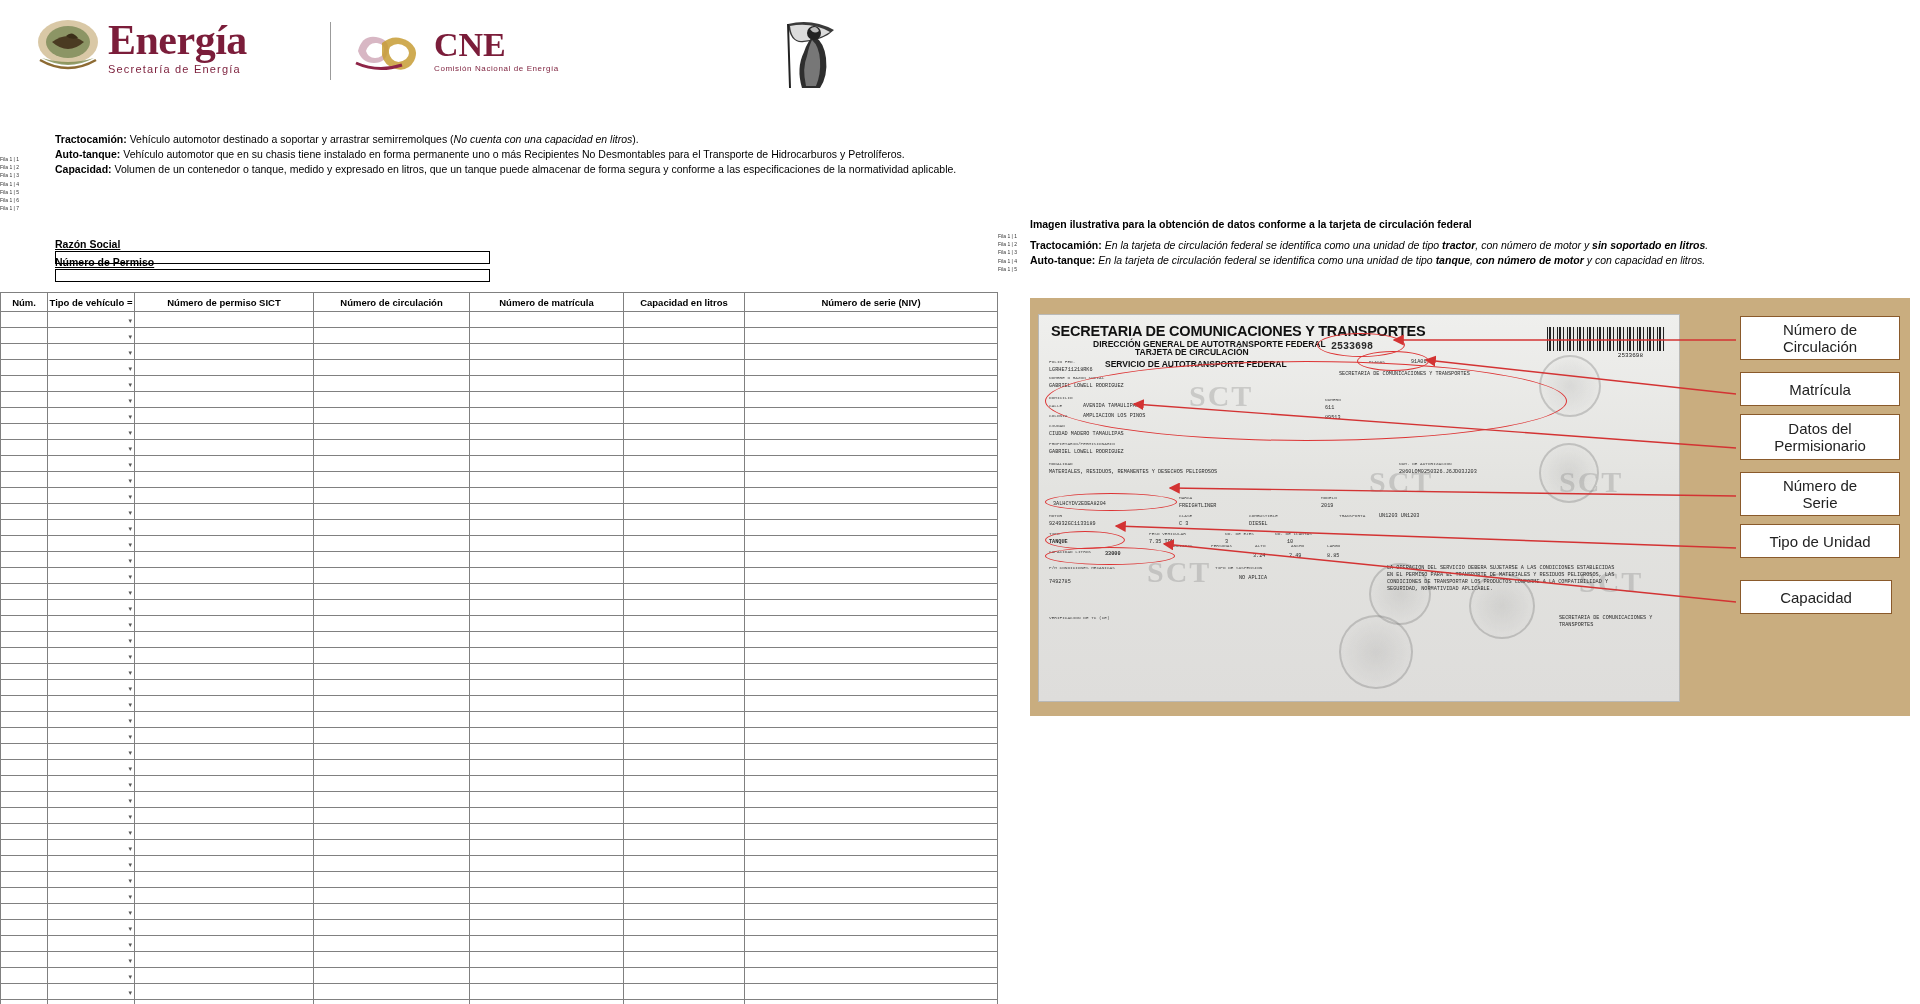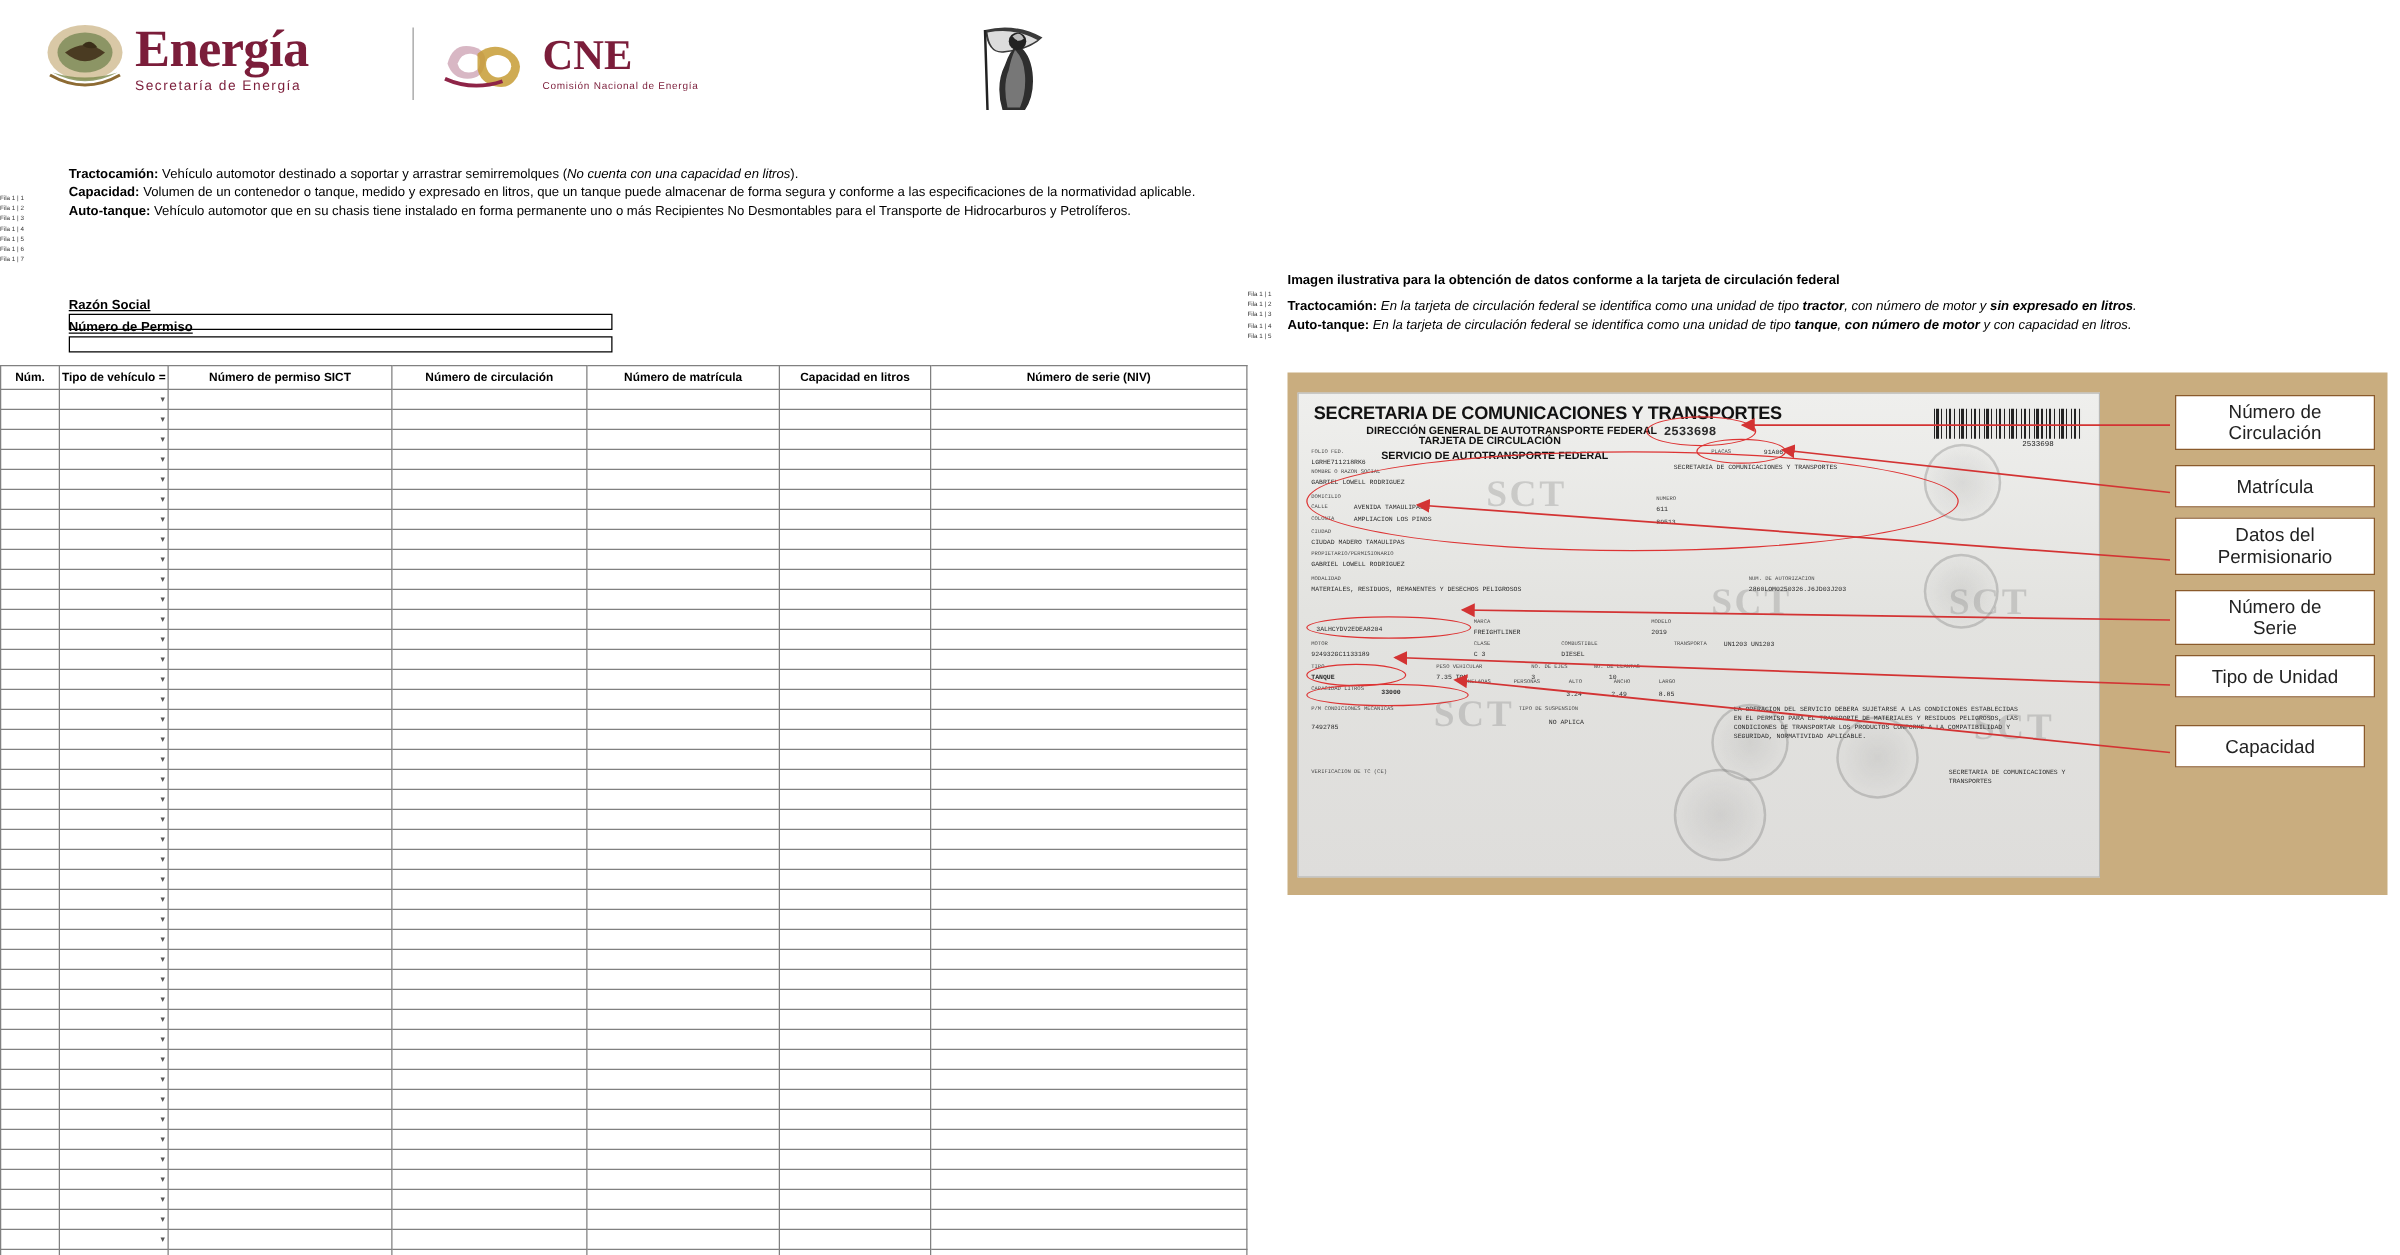--- a/index.html
+++ b/index.html
@@ -373,24 +373,24 @@
   <div>Fila 1 | 4</div>
   <div>Fila 1 | 5</div>
 </div>
 
 <div class="definitions">
 
   <div class="def-line">
     <b>Tractocamión:</b><span> Vehículo automotor destinado a soportar y arrastrar semirremolques (</span><i>No cuenta con una capacidad en litros</i><span>).</span>
   </div>
   <div class="def-line">
-    <b>Capacidad:</b><span> Volumen de un contenedor o tanque, medido y expresado en litros, que un tanque puede almacenar de forma segura y conforme a las especificaciones de la normatividad aplicable.</span>
+    <b>Auto-tanque:</b><span> Vehículo automotor que en su chasis tiene instalado en forma permanente uno o más Recipientes No Desmontables para el Transporte de Hidrocarburos y Petrolíferos.</span>
   </div>
   <div class="def-line">
-    <b>Auto-tanque:</b><span> Vehículo automotor que en su chasis tiene instalado en forma permanente uno o más Recipientes No Desmontables para el Transporte de Hidrocarburos y Petrolíferos.</span>
+    <b>Capacidad:</b><span> Volumen de un contenedor o tanque, medido y expresado en litros, que un tanque puede almacenar de forma segura y conforme a las especificaciones de la normatividad aplicable.</span>
   </div>
 </div>
 
 <div class="razon-wrap">
   <div class="field-label">Razón Social</div>
   <input class="field-input" type="text" value="" placeholder="" style="">
 </div>
 
 <div class="permiso-wrap">
   <div class="field-label">Número de Permiso</div>
@@ -894,21 +894,21 @@
           <td class="c-niv"></td>
         </tr>
       </tbody>
   </table>
 </div>
 
 <div class="right-title">Imagen ilustrativa para la obtención de datos conforme a la tarjeta de circulación federal</div>
 
 <div class="right-notes">
   <div>
-    <b>Tractocamión:</b><i> En la tarjeta de circulación federal se identifica como una unidad de tipo </i><i><b>tractor</b></i><i>, con número de motor y </i><i><b>sin expresado en litros</b></i><i>.</i>
+    <b>Tractocamión:</b><i> En la tarjeta de circulación federal se identifica como una unidad de tipo </i><i><b>tractor</b></i><i>, con número de motor y </i><i><b>sin soportado en litros</b></i><i>.</i>
   </div>
   <div>
     <b>Auto-tanque:</b><i> En la tarjeta de circulación federal se identifica como una unidad de tipo </i><i><b>tanque</b></i><i>, </i><i><b>con número de motor</b></i><i> y con capacidad en litros.</i>
   </div>
 </div>
 
 <div class="tan-panel"></div>
 
 <div class="card">
   <div class="card-inner"></div>

